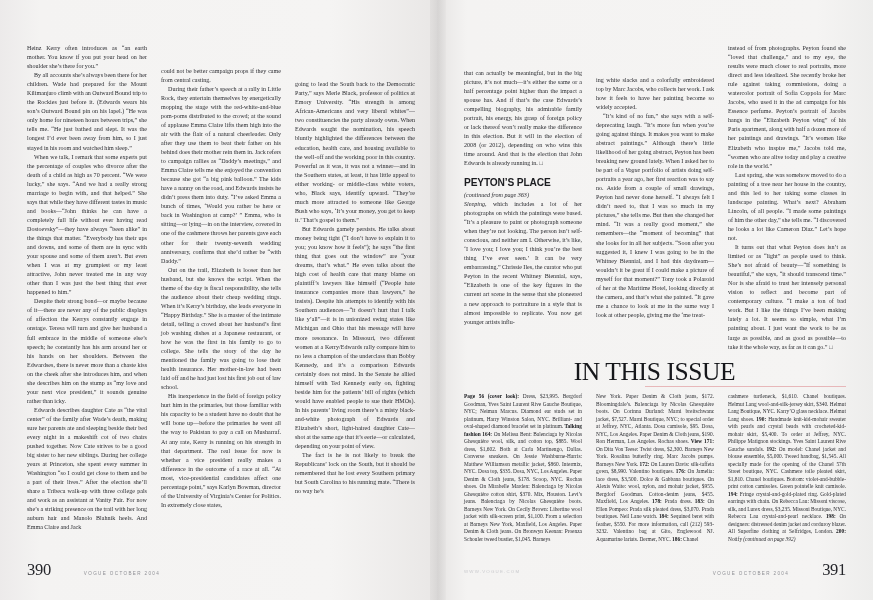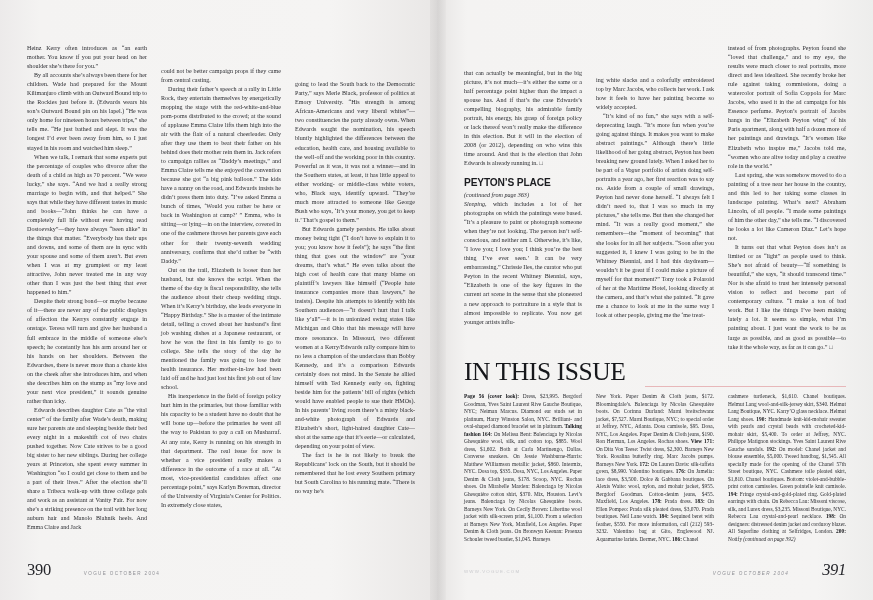--- a/index.html
+++ b/index.html
@@ -87,21 +87,21 @@
     font-style: italic;
     font-size: 6.1px;
     line-height: 8.6px;
     color: #2a2b30;
     margin: 0 0 0.5px 0;
   }
 
   
   .issue-head-wrap {
     margin-top: 7px;
-    text-align: left;
+    text-align: center;
     position: relative;
   }
   .issue-head {
     font-family: "Liberation Serif", serif;
     font-size: 25.5px;
     line-height: 26px;
     letter-spacing: -0.4px;
     color: #16171b;
     display: block;
     padding-right: 1px;
@@ -126,21 +126,21 @@
 
   
   .footer {
     position: absolute;
     bottom: 22px;
     display: flex;
     align-items: baseline;
     gap: 28px;
   }
   .footer-left  { left: 27px;  }
-  .footer-right { right: 27px; font-style: italic; }
+  .footer-right { right: 27px; }
 
   .folio {
     font-family: "Liberation Serif", serif;
     font-size: 16.5px;
     line-height: 16px;
     color: #25262b;
     letter-spacing: -0.3px;
   }
   .imprint {
     font-family: "Liberation Sans", sans-serif;

